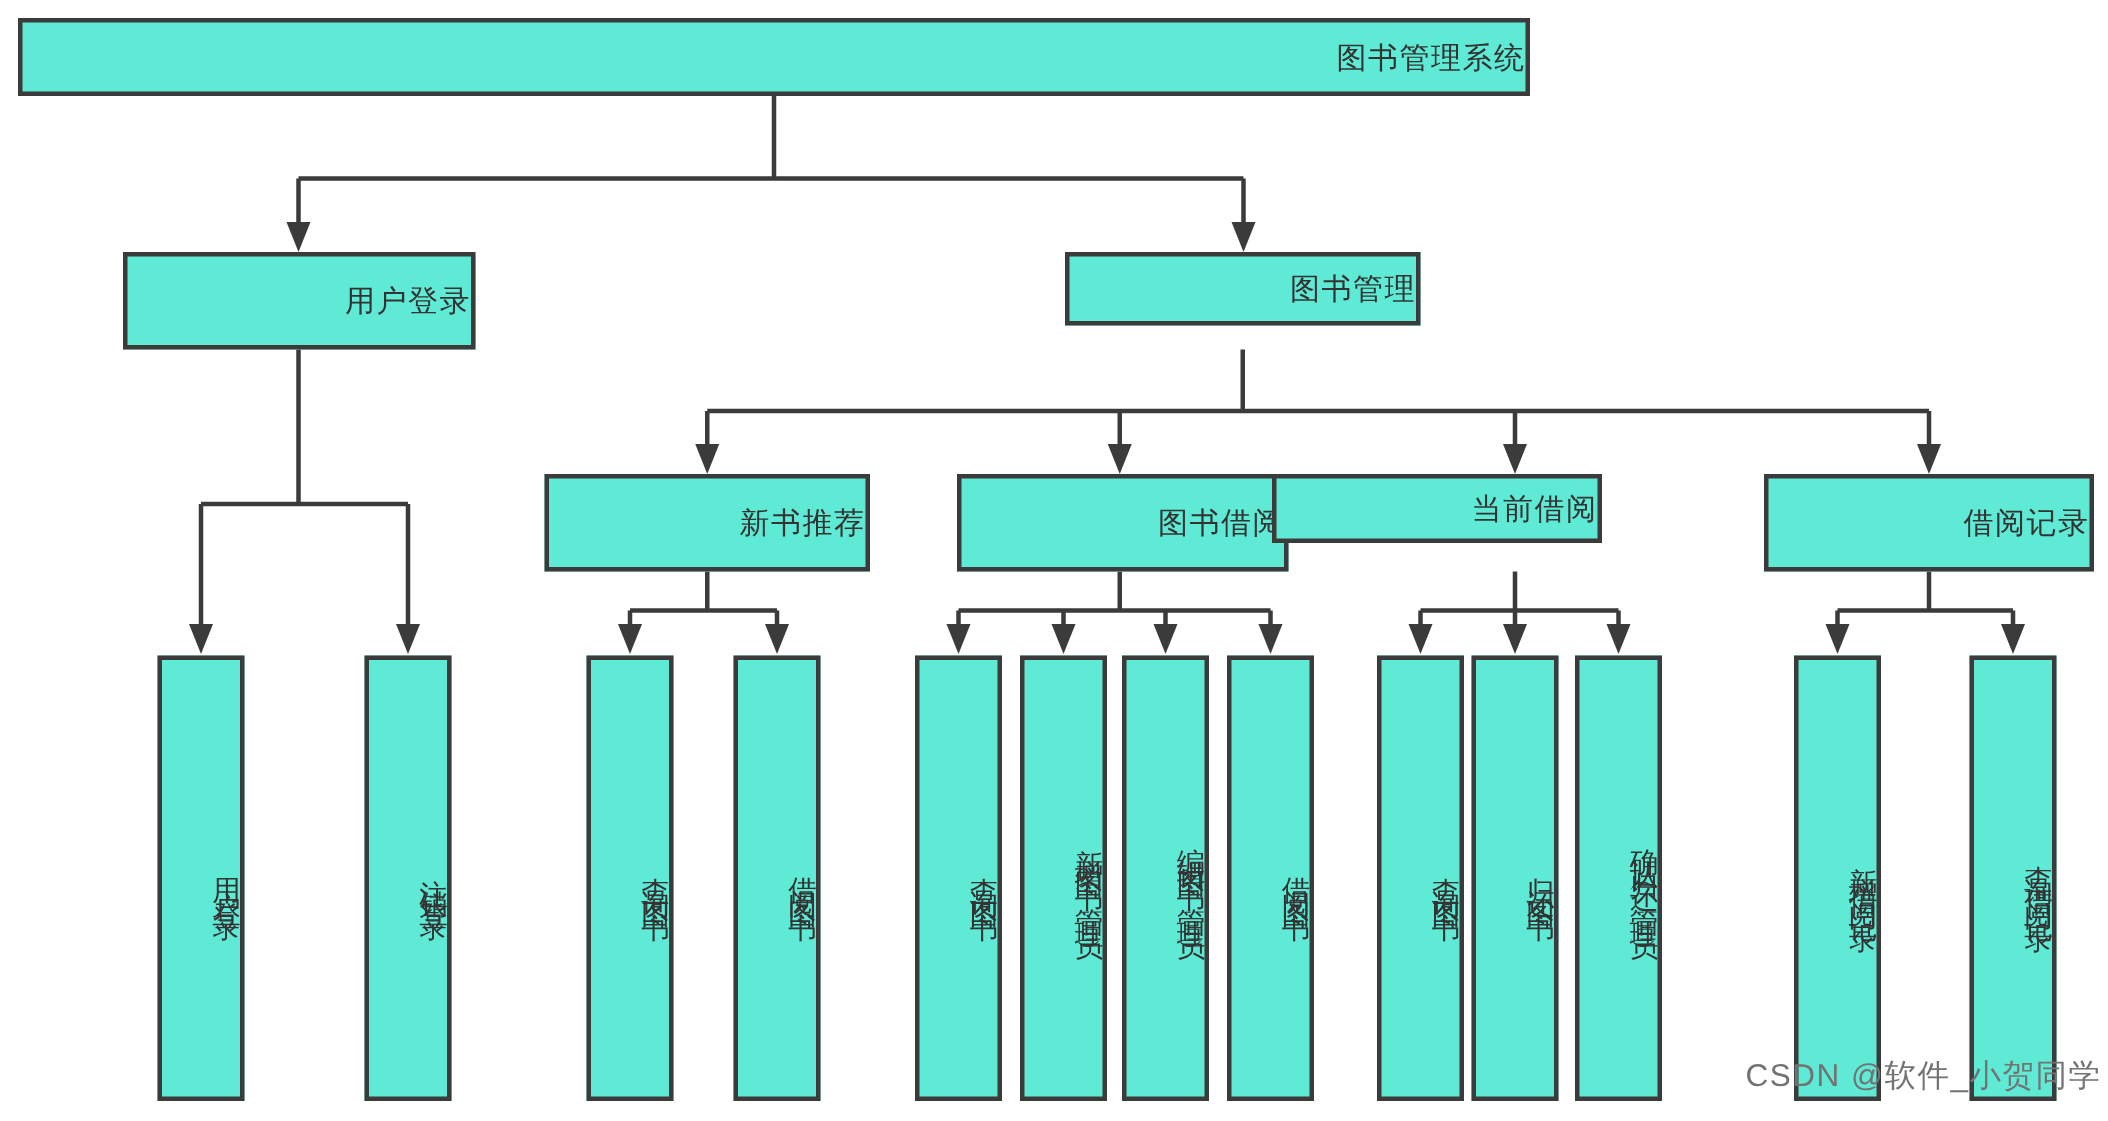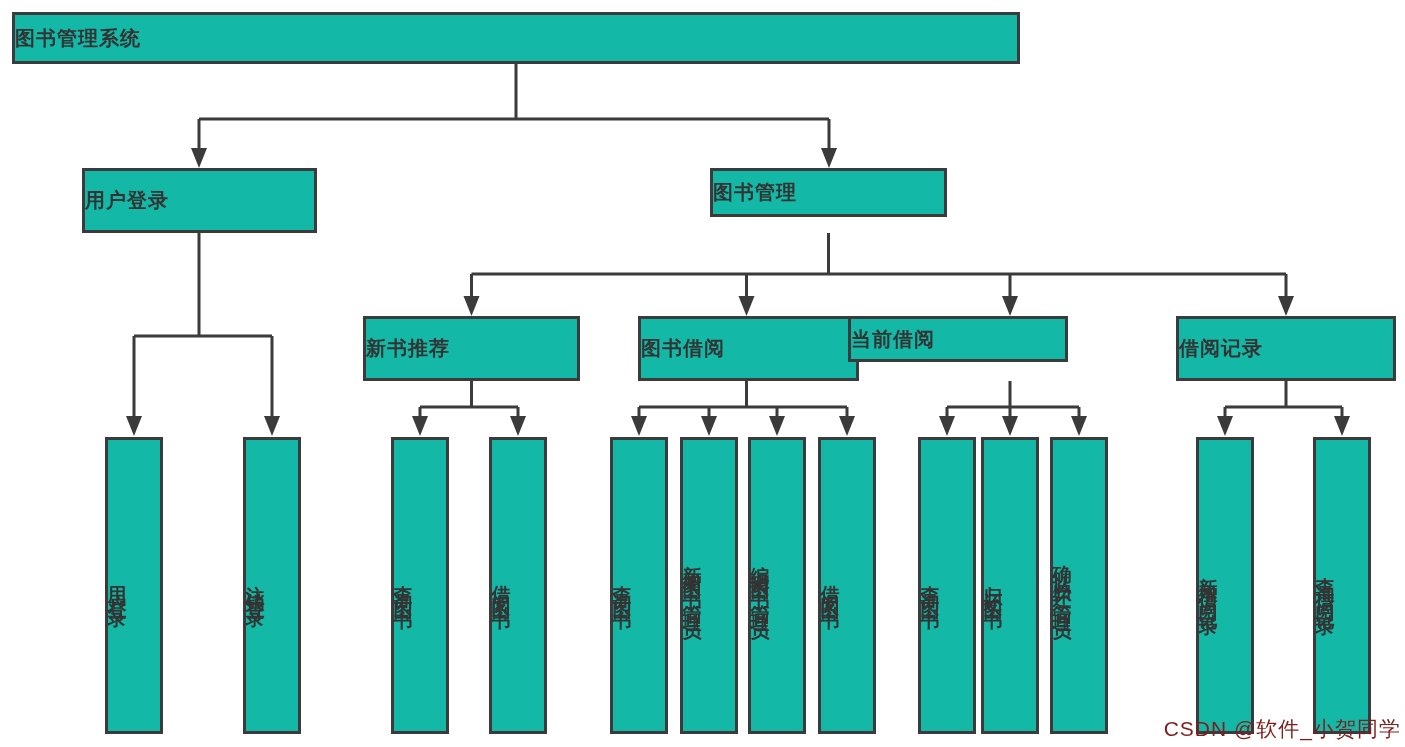--- a/index.html
+++ b/index.html
@@ -10,41 +10,40 @@
     font-family:"Liberation Sans",sans-serif;
     overflow:hidden;
   }
   .connectors{
     position:absolute;left:0;top:0;width:1405px;height:747px;
   }
   .node{
     position:absolute;
     box-sizing:border-box;
     border:3px solid #3b3b3b;
-    background:#14b8a6;
-    display:flex;align-items:center;justify-content:flex-start;
+    background:#5eead4;
+    display:flex;align-items:center;justify-content:flex-end;
     color:#333333;
     font-size:20px;
     letter-spacing:1px;
     text-align:center;
-    font-weight:bold;
   }
   .leaf span{
     writing-mode:vertical-rl;
     text-orientation:mixed;
     font-size:19px;
     letter-spacing:8px;
     line-height:1;
     color:#333333;
   }
   .watermark{
     position:absolute;
-    right:4px;bottom:4px;
+    right:4px;bottom:16px;
     font-size:21px;
-    color:#7f1d1d;
+    color:#737373;
     letter-spacing:1px;
     white-space:nowrap;
   }
 </style>
 </head>
 <body>
 
 <div class="canvas">
 
   <svg class="connectors" viewBox="0 0 1405 747" xmlns="http://www.w3.org/2000/svg">

